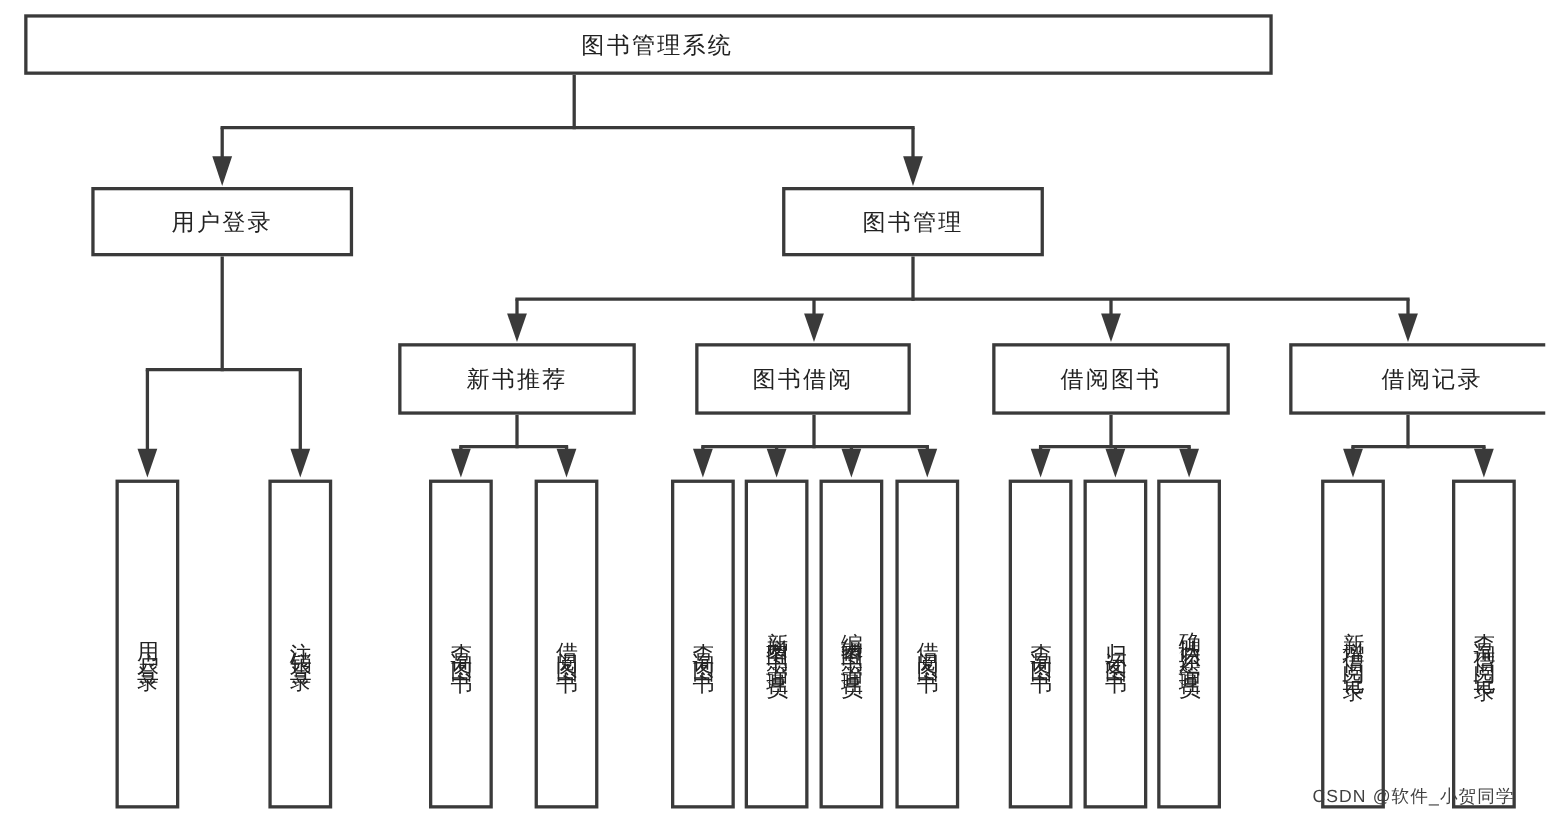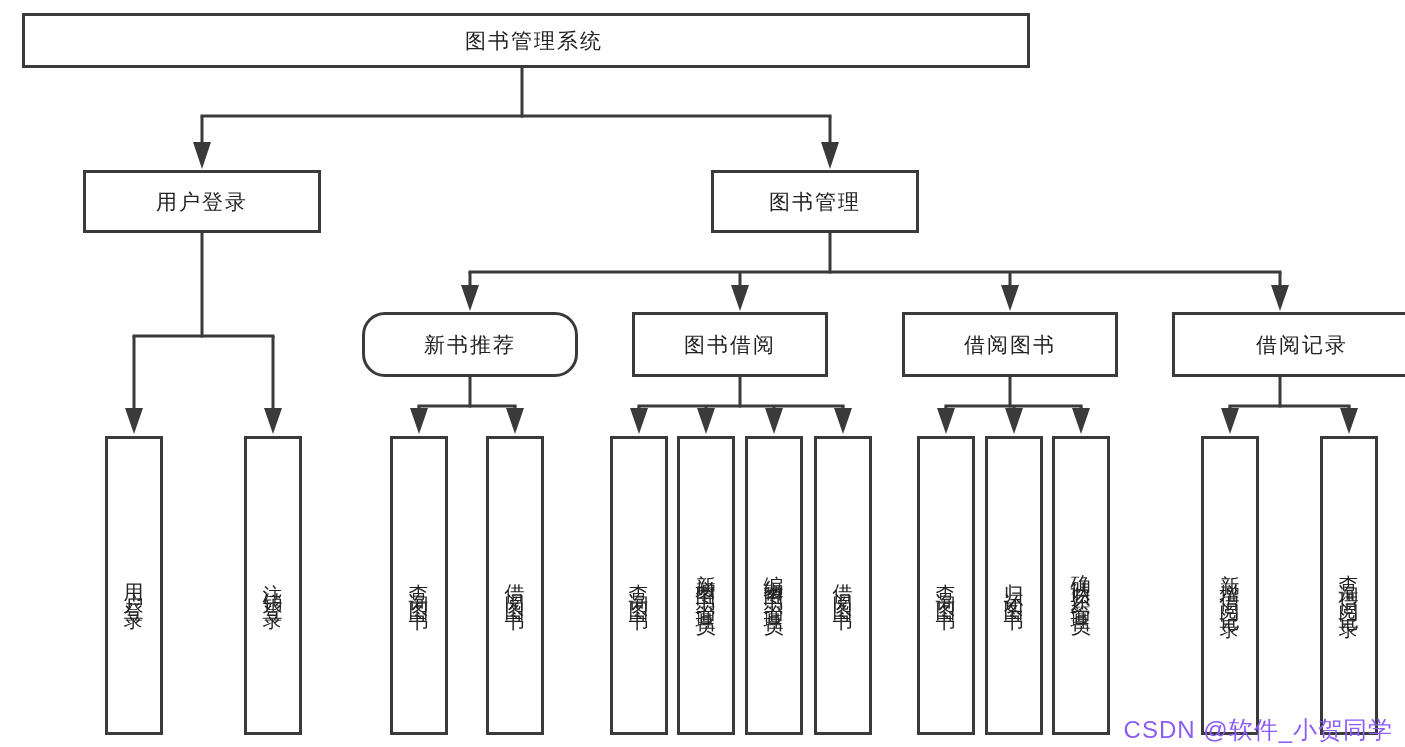--- a/index.html
+++ b/index.html
@@ -27,23 +27,23 @@
   .v-node .vtext {
     writing-mode: vertical-rl;
     letter-spacing: 9px;
     line-height: 1;
     white-space: nowrap;
   }
   .v-node .vtext.tight { letter-spacing: 6px; }
   .watermark {
     position: absolute;
     top: 714px;
-    right: 12px;
-    font-size: 24px;
-    color: #8b5cf6;
+    right: 28px;
+    font-size: 16px;
+    color: #404040;
     letter-spacing: 1px;
     white-space: nowrap;
   }
   svg line { stroke: #3a3a3a; stroke-width: 3; }
   svg polygon { fill: #3a3a3a; }
 </style>
 </head>
 <body>
 
 <div id="canvas">
@@ -117,26 +117,26 @@
     <g>
       <line x1="1280" y1="377" x2="1280" y2="407.5"></line>
       <line x1="1228.5" y1="406" x2="1350.5" y2="406"></line>
       <line x1="1230" y1="406" x2="1230" y2="414"></line>
       <polygon points="1221,408 1239,408 1230,434"></polygon>
       <line x1="1349" y1="406" x2="1349" y2="414"></line>
       <polygon points="1340,408 1358,408 1349,434"></polygon>
     </g>
   </svg>
 
-  <div class="node h-node" style="left:22px; top:13px; width:1008px; height:55px;padding-left:16px;">图书管理系统</div>
+  <div class="node h-node" style="left:22px; top:13px; width:1135px; height:55px;padding-left:16px;">图书管理系统</div>
 
   <div class="node h-node" style="left:83px; top:170px; width:238px; height:63px;">用户登录</div>
-  <div class="node h-node" style="left:711px; top:170px; width:208px; height:63px;">图书管理</div>
+  <div class="node h-node" style="left:711px; top:170px; width:238px; height:63px;">图书管理</div>
 
-  <div class="node h-node" style="left:362px; top:312px; width:216px; height:65px;border-radius:23px;">新书推荐</div>
+  <div class="node h-node" style="left:362px; top:312px; width:216px; height:65px;">新书推荐</div>
   <div class="node h-node" style="left:632px; top:312px; width:196px; height:65px;">图书借阅</div>
   <div class="node h-node" style="left:902px; top:312px; width:216px; height:65px;">借阅图书</div>
   <div class="node h-node" style="left:1172px; top:312px; width:260px; height:65px;">借阅记录</div>
 
   <div class="node v-node" style="left:105px; top:436px; width:58px; height:299px;">
     <span class="vtext">用户登录</span>
   </div>
   <div class="node v-node" style="left:244px; top:436px; width:58px; height:299px;">
     <span class="vtext">注销登录</span>
   </div>

